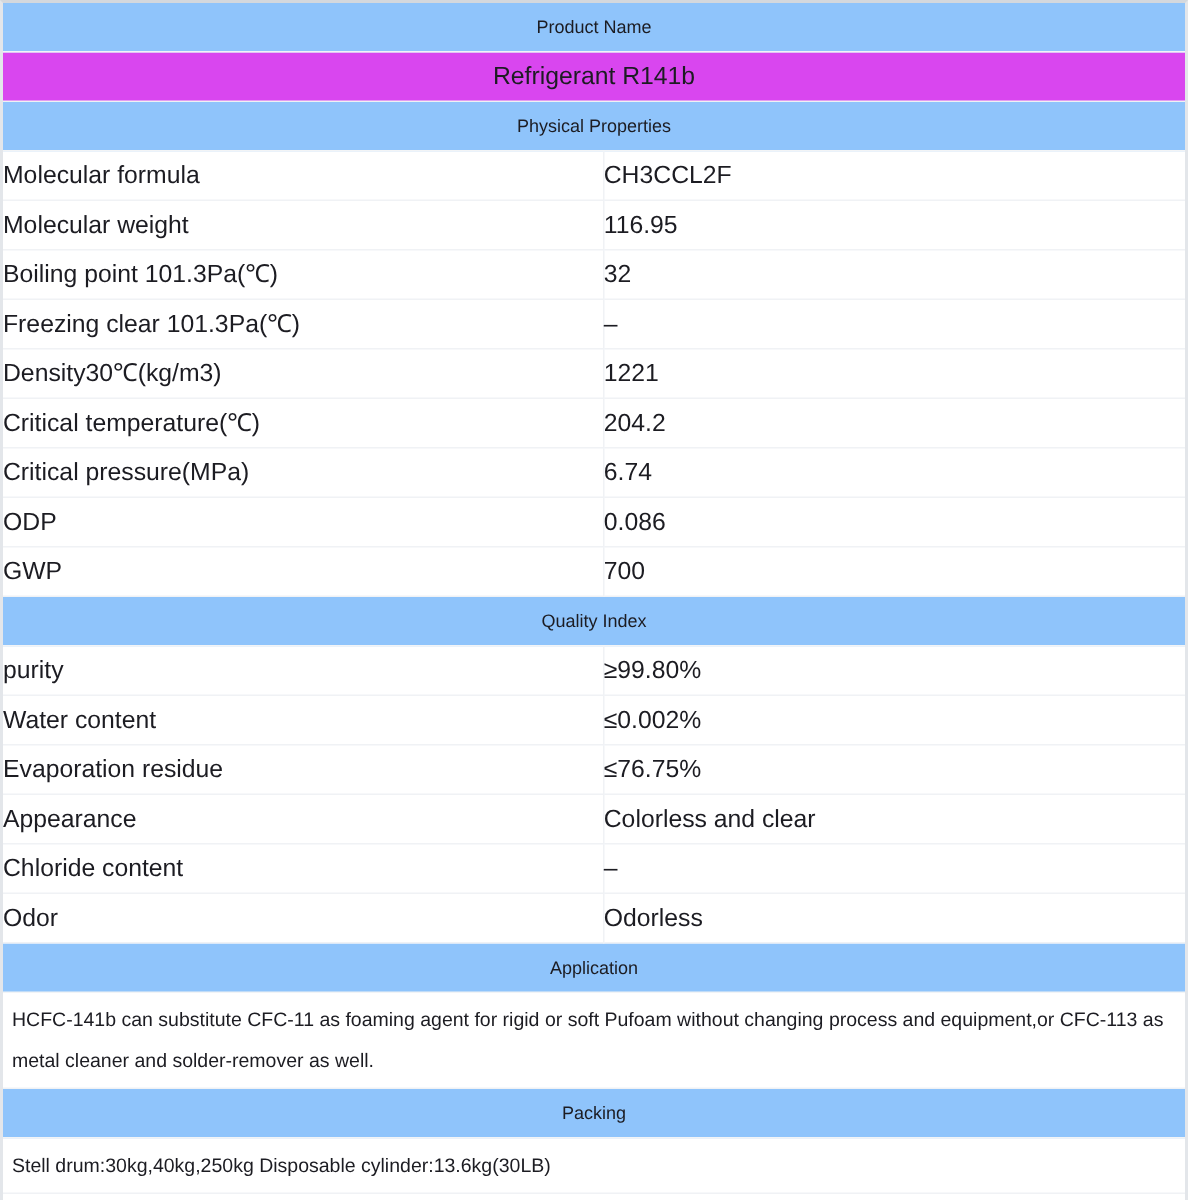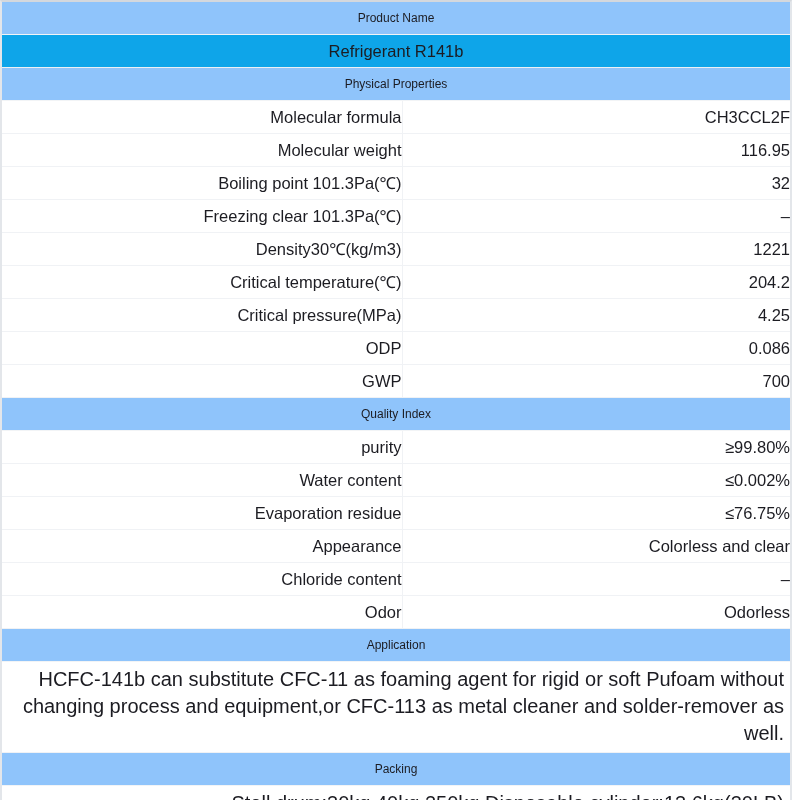--- a/index.html
+++ b/index.html
@@ -43,42 +43,42 @@
     border-bottom: 1px solid #f2f4f6;
   }
 
   
   tr.wide-row > td {
     text-align: center;
     font-size: 16.5px;
     color: #1c1c22;
     height: 32px;
     line-height: 32px;
-    background: #0ea5e9;
+    background: #d946ef;
     border-bottom: 1px solid #eef1f4;
   }
 
   
   tr.prop-row > td {
     height: 32px;
     line-height: 32px;
     font-size: 16.5px;
     color: #1c1c22;
     background: #ffffff;
     border-bottom: 1px solid #f0f2f5;
-    text-align: right;
+    text-align: left;
   }
   tr.prop-row > td.prop-label {
     border-right: 1px solid #f0f2f5;
   }
 
   
   tr.para-row > td {
-    text-align: right;
-    font-size: 20px;
+    text-align: left;
+    font-size: 13px;
     line-height: 27px;
     color: #1c1c22;
     background: #ffffff;
     padding: 4px 6px 5px 6px;
     border-bottom: 1px solid #f0f2f5;
   }
   tr.para-row > td p {
     margin: 0;
   }
 </style>
@@ -123,21 +123,21 @@
       <tr class="prop-row">
         <td class="prop-label">Density30℃(kg/m3)</td>
         <td class="prop-value">1221</td>
       </tr>
       <tr class="prop-row">
         <td class="prop-label">Critical temperature(℃)</td>
         <td class="prop-value">204.2</td>
       </tr>
       <tr class="prop-row">
         <td class="prop-label">Critical pressure(MPa)</td>
-        <td class="prop-value">4.25</td>
+        <td class="prop-value">6.74</td>
       </tr>
       <tr class="prop-row">
         <td class="prop-label">ODP</td>
         <td class="prop-value">0.086</td>
       </tr>
       <tr class="prop-row">
         <td class="prop-label">GWP</td>
         <td class="prop-value">700</td>
       </tr>
 

